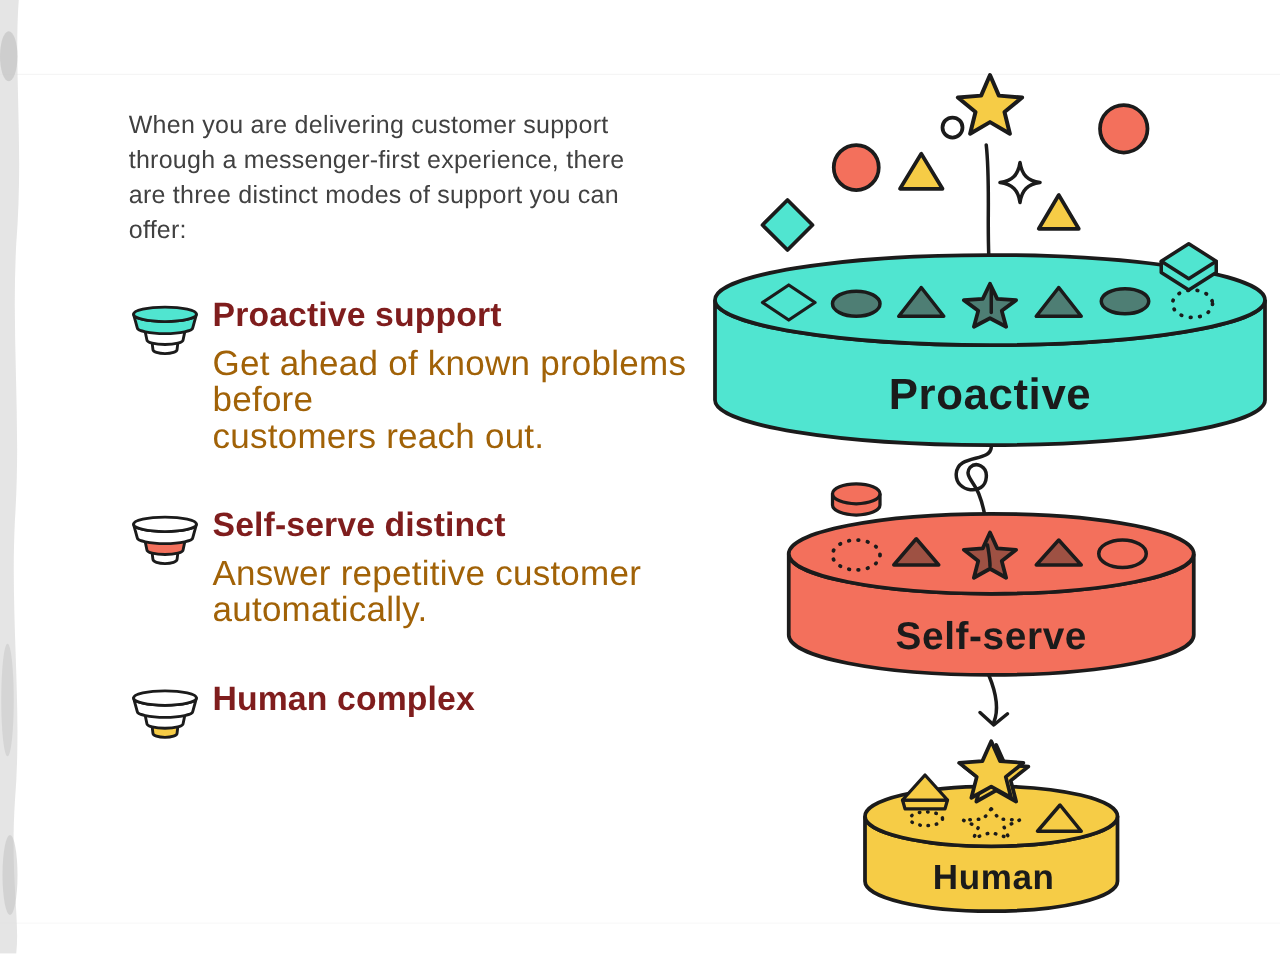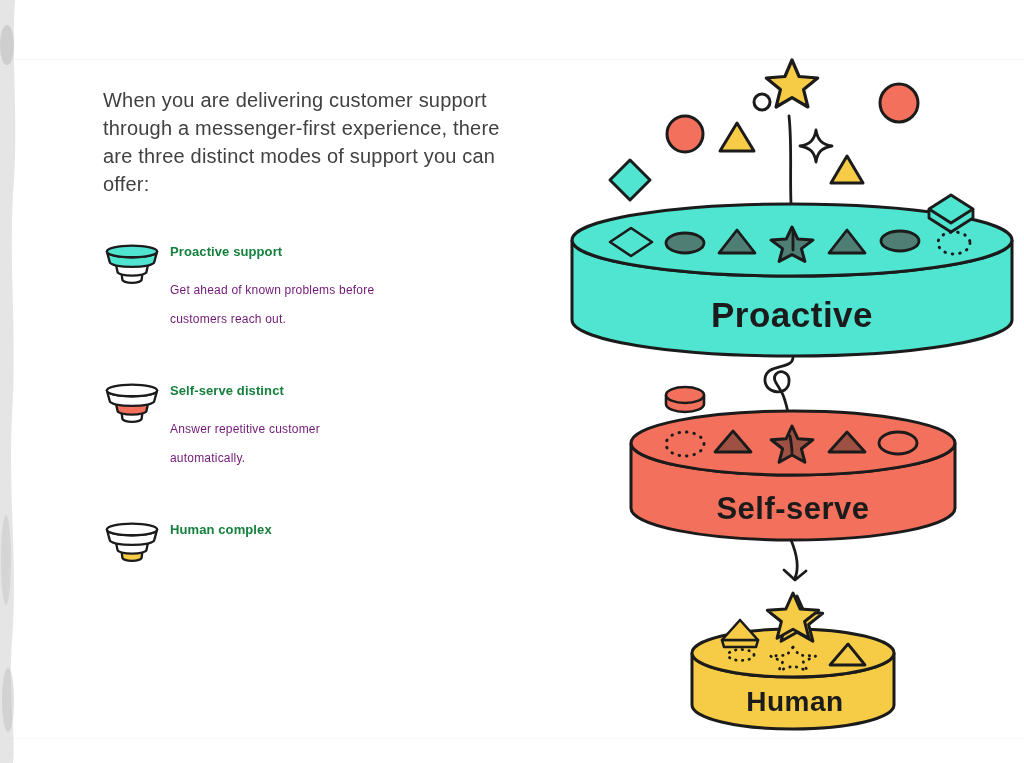--- a/index.html
+++ b/index.html
@@ -16,25 +16,25 @@
 
   .left-col { position: absolute; left: 63px; top: 86px; width: 462px; margin-left: 40px; }
   .intro {
     font-size: 20px; line-height: 28px; color: #414141;
     letter-spacing: 0.2px; white-space: pre-line; margin-bottom: 42px;
   }
   .item { display: flex; align-items: flex-start; margin-bottom: 45px; }
   .item-icon { width: 58px; height: 46px; flex: 0 0 58px; margin-top: 2px; }
   .item-text { margin-left: 9px; }
   .item-title {
-    font-size: 13px; font-weight: 700; color: #15803d;
+    font-size: 27px; font-weight: 700; color: #7f1d1d;
     letter-spacing: 0.1px; line-height: 24px;
   }
   .item-desc {
-    margin-top: 12px; font-size: 12px; line-height: 29px; color: #701a75;
+    margin-top: 12px; font-size: 28px; line-height: 29px; color: #a16207;
     letter-spacing: 0.2px; white-space: pre-line;
   }
 
   .illustration { position: absolute; left: 560px; top: 32px; width: 464px; height: 723px; }
   .disc-label {
     font-family: "Liberation Sans", sans-serif;
     font-weight: 700; fill: #1b1b1b; letter-spacing: 0.5px;
   }
 </style>
 </head>

